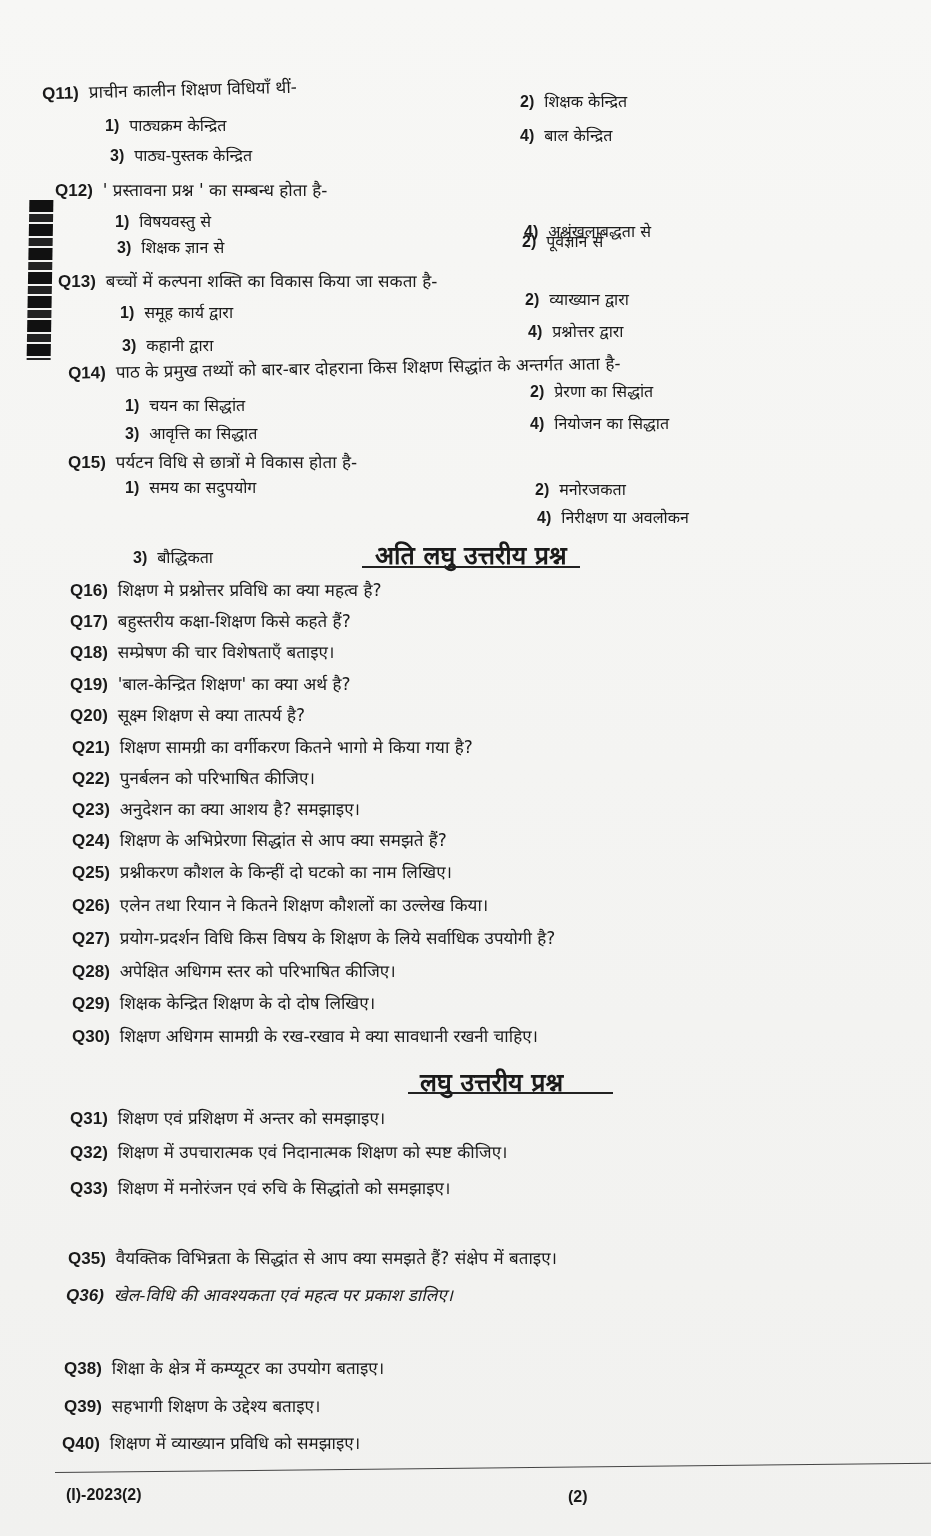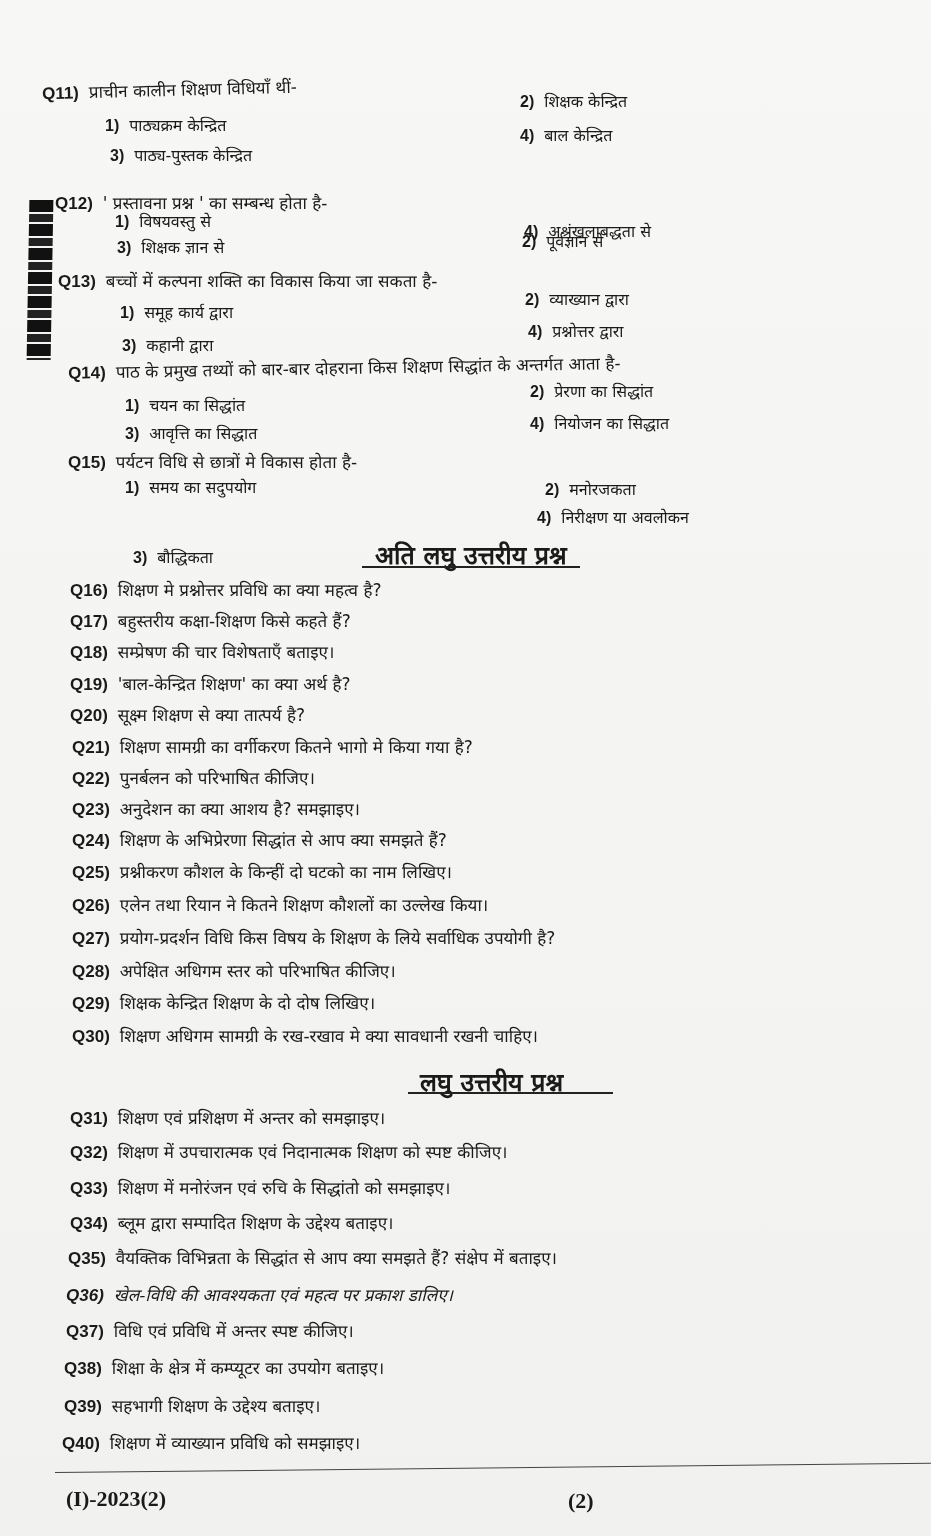--- a/index.html
+++ b/index.html
@@ -11,37 +11,37 @@
   .barcode { position:absolute; left:28px; top:200px; width:24px; height:160px;
     background:repeating-linear-gradient(180deg,#111 0 12px,#f4f4f2 12px 14px,#222 14px 22px,#f4f4f2 22px 24px);
     transform:skewX(-1deg); }
   .q { position:absolute; font-size:17px; line-height:20px; white-space:nowrap; }
   .qn { font-family:"Liberation Sans", sans-serif; font-weight:bold; font-size:17px; display:inline-block; margin-right:10px; }
   .opt { position:absolute; font-size:16px; line-height:20px; white-space:nowrap; }
   .on { font-family:"Liberation Sans", sans-serif; font-weight:bold; display:inline-block; margin-right:10px; }
   .heading { position:absolute; font-size:25px; font-weight:bold; white-space:nowrap; }
   .hline { position:absolute; height:2px; background:#222; }
   .rule { position:absolute; left:55px; height:1px; background:#444; }
-  .footer { position:absolute; font-family:Liberation Serif, serif; font-weight:bold; font-size:22px; }
+  .footer { position:absolute; font-family:Liberation Sans, sans-serif; font-weight:bold; font-size:16px; }
 </style>
 </head>
 <body>
 
 <div class="page">
   <div class="barcode"></div>
 
   <div class="q" style="left:42px;top:80px;transform:rotate(-1.5deg);">
     <span class="qn">Q11)</span><span>प्राचीन कालीन शिक्षण विधियाँ थीं-</span>
   </div>
   <div class="opt" style="left:105px;top:116px;"><span class="on">1)</span><span>पाठ्यक्रम केन्द्रित</span></div>
   <div class="opt" style="left:520px;top:92px;"><span class="on">2)</span><span>शिक्षक केन्द्रित</span></div>
   <div class="opt" style="left:110px;top:146px;"><span class="on">3)</span><span>पाठ्य-पुस्तक केन्द्रित</span></div>
   <div class="opt" style="left:520px;top:126px;"><span class="on">4)</span><span>बाल केन्द्रित</span></div>
 
-  <div class="q" style="left:55px;top:193px;">
+  <div class="q" style="left:55px;top:180px;">
     <span class="qn">Q12)</span><span>' प्रस्तावना प्रश्न ' का सम्बन्ध होता है-</span>
   </div>
   <div class="opt" style="left:115px;top:212px;"><span class="on">1)</span><span>विषयवस्तु से</span></div>
   <div class="opt" style="left:522px;top:192px;margin-top:40px;"><span class="on">2)</span><span>पूर्वज्ञान से</span></div>
   <div class="opt" style="left:117px;top:238px;"><span class="on">3)</span><span>शिक्षक ज्ञान से</span></div>
   <div class="opt" style="left:524px;top:222px;"><span class="on">4)</span><span>अश्रृंखलाबद्धता से</span></div>
 
   <div class="q" style="left:58px;top:271px;">
     <span class="qn">Q13)</span><span>बच्चों में कल्पना शक्ति का विकास किया जा सकता है-</span>
   </div>
@@ -55,21 +55,21 @@
   </div>
   <div class="opt" style="left:125px;top:396px;"><span class="on">1)</span><span>चयन का सिद्धांत</span></div>
   <div class="opt" style="left:530px;top:382px;"><span class="on">2)</span><span>प्रेरणा का सिद्धांत</span></div>
   <div class="opt" style="left:125px;top:424px;"><span class="on">3)</span><span>आवृत्ति का सिद्धात</span></div>
   <div class="opt" style="left:530px;top:414px;"><span class="on">4)</span><span>नियोजन का सिद्धात</span></div>
 
   <div class="q" style="left:68px;top:452px;">
     <span class="qn">Q15)</span><span>पर्यटन विधि से छात्रों मे विकास होता है-</span>
   </div>
   <div class="opt" style="left:125px;top:478px;"><span class="on">1)</span><span>समय का सदुपयोग</span></div>
-  <div class="opt" style="left:535px;top:480px;margin-left:10px;"><span class="on">2)</span><span>मनोरजकता</span></div>
+  <div class="opt" style="left:535px;top:480px;"><span class="on">2)</span><span>मनोरजकता</span></div>
   <div class="opt" style="left:133px;top:504px;margin-top:44px;"><span class="on">3)</span><span>बौद्धिकता</span></div>
   <div class="opt" style="left:537px;top:508px;"><span class="on">4)</span><span>निरीक्षण या अवलोकन</span></div>
 
   <div class="heading" style="left:375px;top:537px;">अति लघु उत्तरीय प्रश्न</div>
   <div class="hline" style="left:362px;top:566px;width:218px;"></div>
 
   <div class="q" style="left:70px;top:580px;"><span class="qn">Q16)</span><span>शिक्षण मे प्रश्नोत्तर प्रविधि का क्या महत्व है?</span></div>
   <div class="q" style="left:70px;top:611px;"><span class="qn">Q17)</span><span>बहुस्तरीय कक्षा-शिक्षण किसे कहते हैं?</span></div>
   <div class="q" style="left:70px;top:642px;"><span class="qn">Q18)</span><span>सम्प्रेषण की चार विशेषताएँ बताइए।</span></div>
   <div class="q" style="left:70px;top:674px;"><span class="qn">Q19)</span><span>'बाल-केन्द्रित शिक्षण' का क्या अर्थ है?</span></div>
@@ -84,24 +84,22 @@
   <div class="q" style="left:72px;top:961px;"><span class="qn">Q28)</span><span>अपेक्षित अधिगम स्तर को परिभाषित कीजिए।</span></div>
   <div class="q" style="left:72px;top:993px;"><span class="qn">Q29)</span><span>शिक्षक केन्द्रित शिक्षण के दो दोष लिखिए।</span></div>
   <div class="q" style="left:72px;top:1026px;"><span class="qn">Q30)</span><span>शिक्षण अधिगम सामग्री के रख-रखाव मे क्या सावधानी रखनी चाहिए।</span></div>
 
   <div class="heading" style="left:420px;top:1064px;">लघु उत्तरीय प्रश्न</div>
   <div class="hline" style="left:408px;top:1092px;width:205px;"></div>
 
   <div class="q" style="left:70px;top:1108px;"><span class="qn">Q31)</span><span>शिक्षण एवं प्रशिक्षण में अन्तर को समझाइए।</span></div>
   <div class="q" style="left:70px;top:1142px;"><span class="qn">Q32)</span><span>शिक्षण में उपचारात्मक एवं निदानात्मक शिक्षण को स्पष्ट कीजिए।</span></div>
   <div class="q" style="left:70px;top:1178px;"><span class="qn">Q33)</span><span>शिक्षण में मनोरंजन एवं रुचि के सिद्धांतो को समझाइए।</span></div>
-  <div class="q" style="left:70px;top:1213px;"><span class="qn">Q34)</span><span>ब्लूम द्वारा सम्पादित शिक्षण के उद्देश्य बताइए।</span></div>
   <div class="q" style="left:68px;top:1248px;"><span class="qn">Q35)</span><span>वैयक्तिक विभिन्नता के सिद्धांत से आप क्या समझते हैं? संक्षेप में बताइए।</span></div>
   <div class="q" style="left:66px;top:1285px;font-style:italic;"><span class="qn">Q36)</span><span>खेल-विधि की आवश्यकता एवं महत्व पर प्रकाश डालिए।</span></div>
-  <div class="q" style="left:66px;top:1321px;"><span class="qn">Q37)</span><span>विधि एवं प्रविधि में अन्तर स्पष्ट कीजिए।</span></div>
   <div class="q" style="left:64px;top:1358px;"><span class="qn">Q38)</span><span>शिक्षा के क्षेत्र में कम्प्यूटर का उपयोग बताइए।</span></div>
   <div class="q" style="left:64px;top:1396px;"><span class="qn">Q39)</span><span>सहभागी शिक्षण के उद्देश्य बताइए।</span></div>
   <div class="q" style="left:62px;top:1433px;"><span class="qn">Q40)</span><span>शिक्षण में व्याख्यान प्रविधि को समझाइए।</span></div>
 
   <div class="rule" style="top:1472px;width:876px;transform:rotate(-0.6deg);transform-origin:left;"></div>
   <div class="footer" style="left:66px;top:1486px;">(I)-2023(2)</div>
   <div class="footer" style="left:568px;top:1488px;">(2)</div>
 </div>
 
 </body></html>

